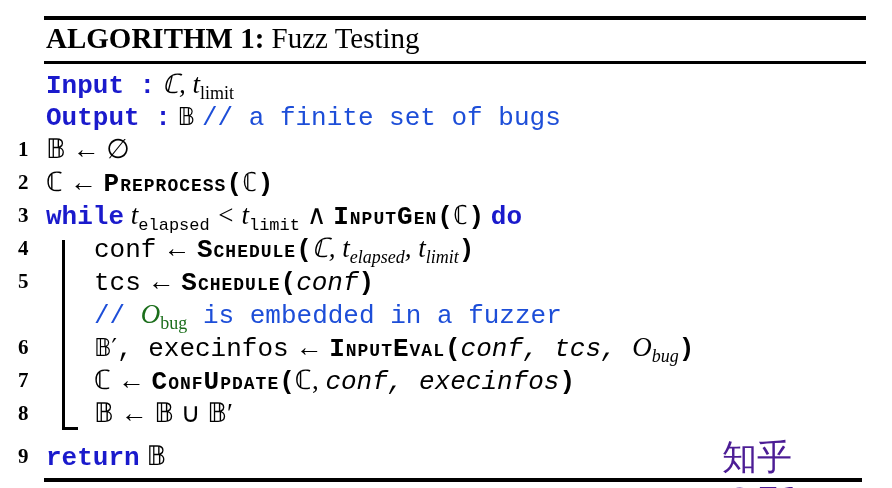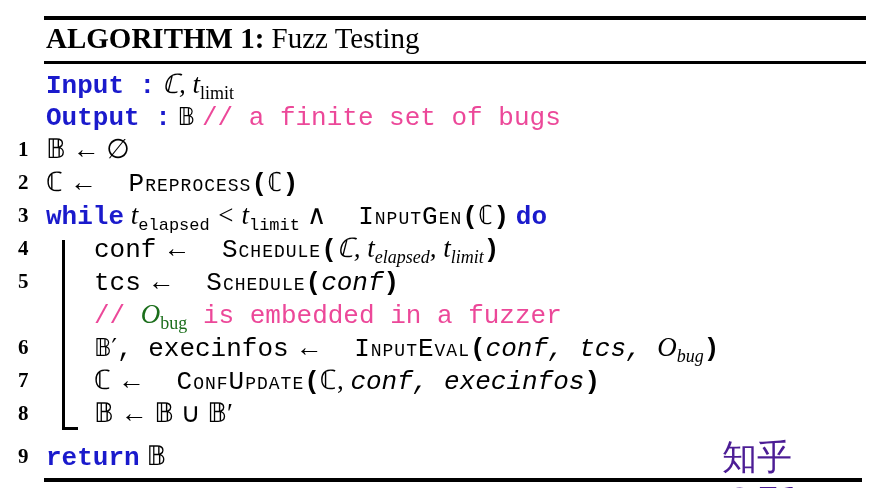--- a/index.html
+++ b/index.html
@@ -12,22 +12,22 @@
   .title { position:absolute; left:46px; top:22px; font-size:29px;
            font-family:Liberation Serif, serif; white-space:nowrap; }
   .title b { font-weight:bold; }
   .line { position:absolute; left:46px; white-space:nowrap; font-size:27px;
           font-family:"Liberation Serif", serif; line-height:32px; }
   .ln { position:absolute; left:18px; font-family:"Liberation Serif", serif;
         font-weight:bold; font-size:21px; line-height:32px; }
   .kw { font-family:"Liberation Mono", monospace; font-weight:bold; color:#1a1acc; font-size:26px; }
   .mono { font-family:"Liberation Mono", monospace; font-size:26px; }
   .monoit { font-family:"Liberation Mono", monospace; font-style:italic; font-size:26px; }
-  .fn { font-family:"Liberation Mono", monospace; font-weight:normal; font-size:26px; font-variant:small-caps; letter-spacing:1px;margin-left:25px; }
-  .cm { font-family:"Liberation Mono", monospace; color:#ec4899; font-size:26px; }
+  .fn { font-family:"Liberation Mono", monospace; font-weight:bold; font-size:26px; font-variant:small-caps; letter-spacing:1px; }
+  .cm { font-family:"Liberation Mono", monospace; color:#1d4ed8; font-size:26px; }
   .it { font-style:italic; }
   .sub { font-size:18px; vertical-align:-6px; }
   .subm { font-family:"Liberation Mono", monospace; font-size:17px; vertical-align:-6px; }
   .bb { font-family:"DejaVu Sans", sans-serif; font-weight:normal; font-size:24px; }
   .vbar { position:absolute; left:62px; top:240px; width:3px; height:190px; background:#000; }
   .vfoot { position:absolute; left:62px; top:427px; width:16px; height:3px; background:#000; }
   .wm { position:absolute; left:722px; top:434px; font-size:35px; color:#4c1d95;
         font-family:"DejaVu Sans", sans-serif; }
 </style>
 </head>

